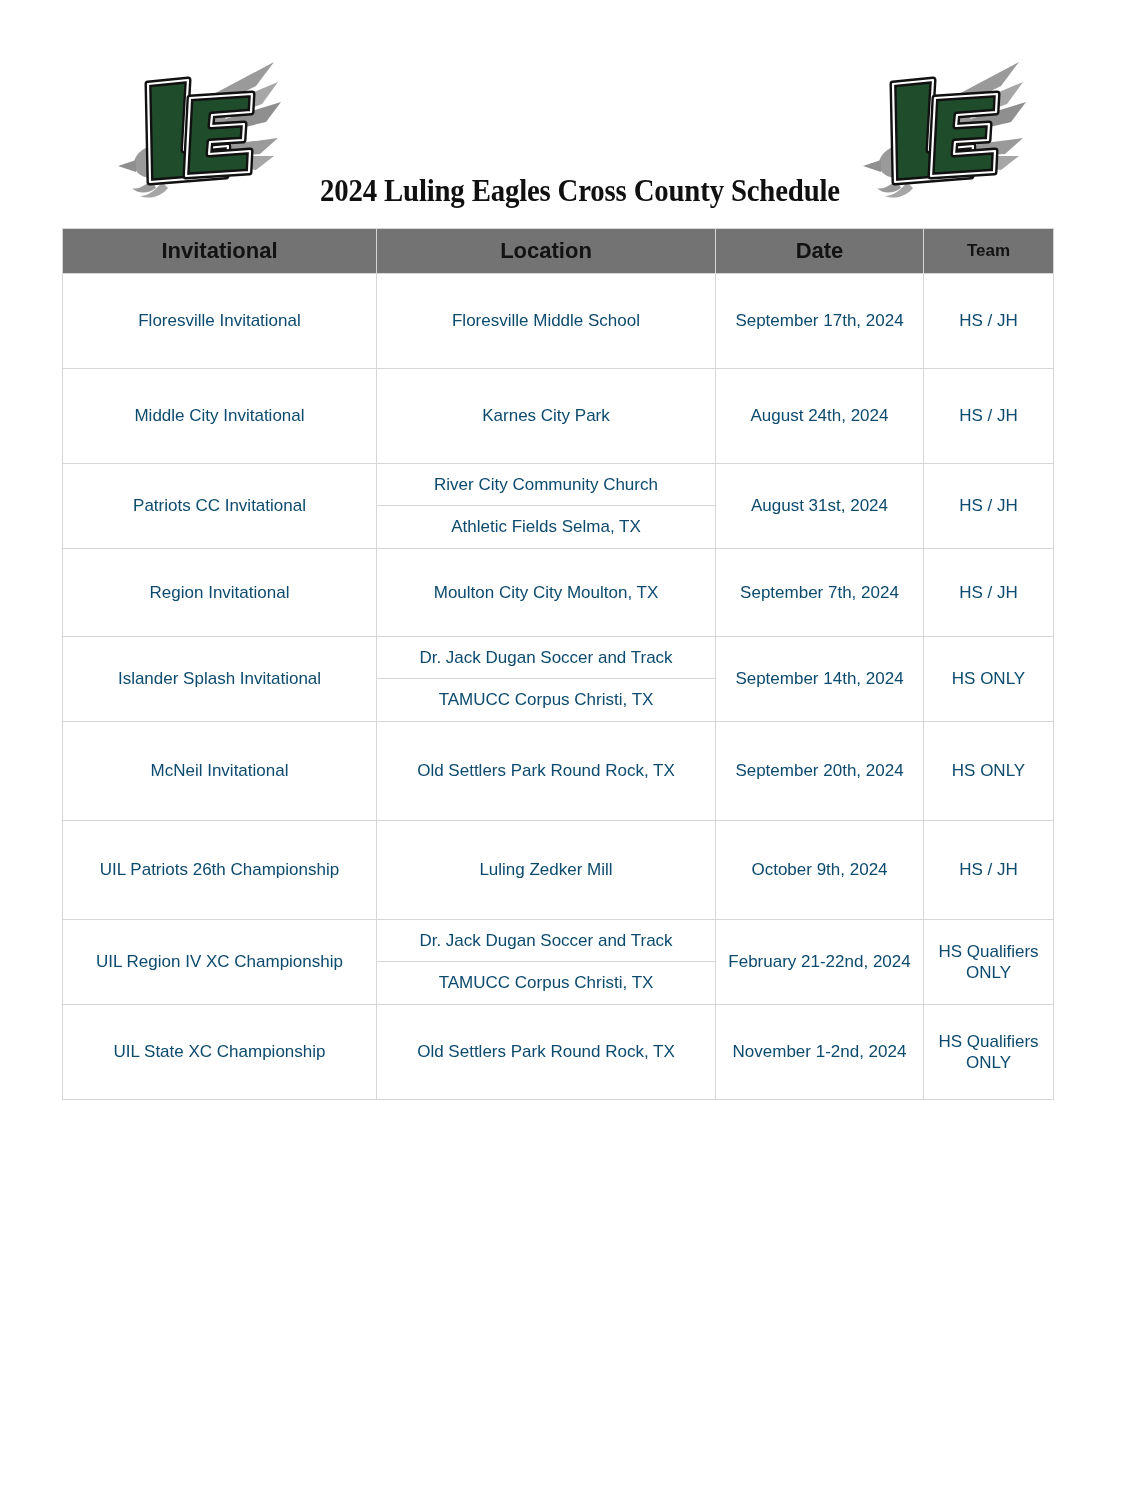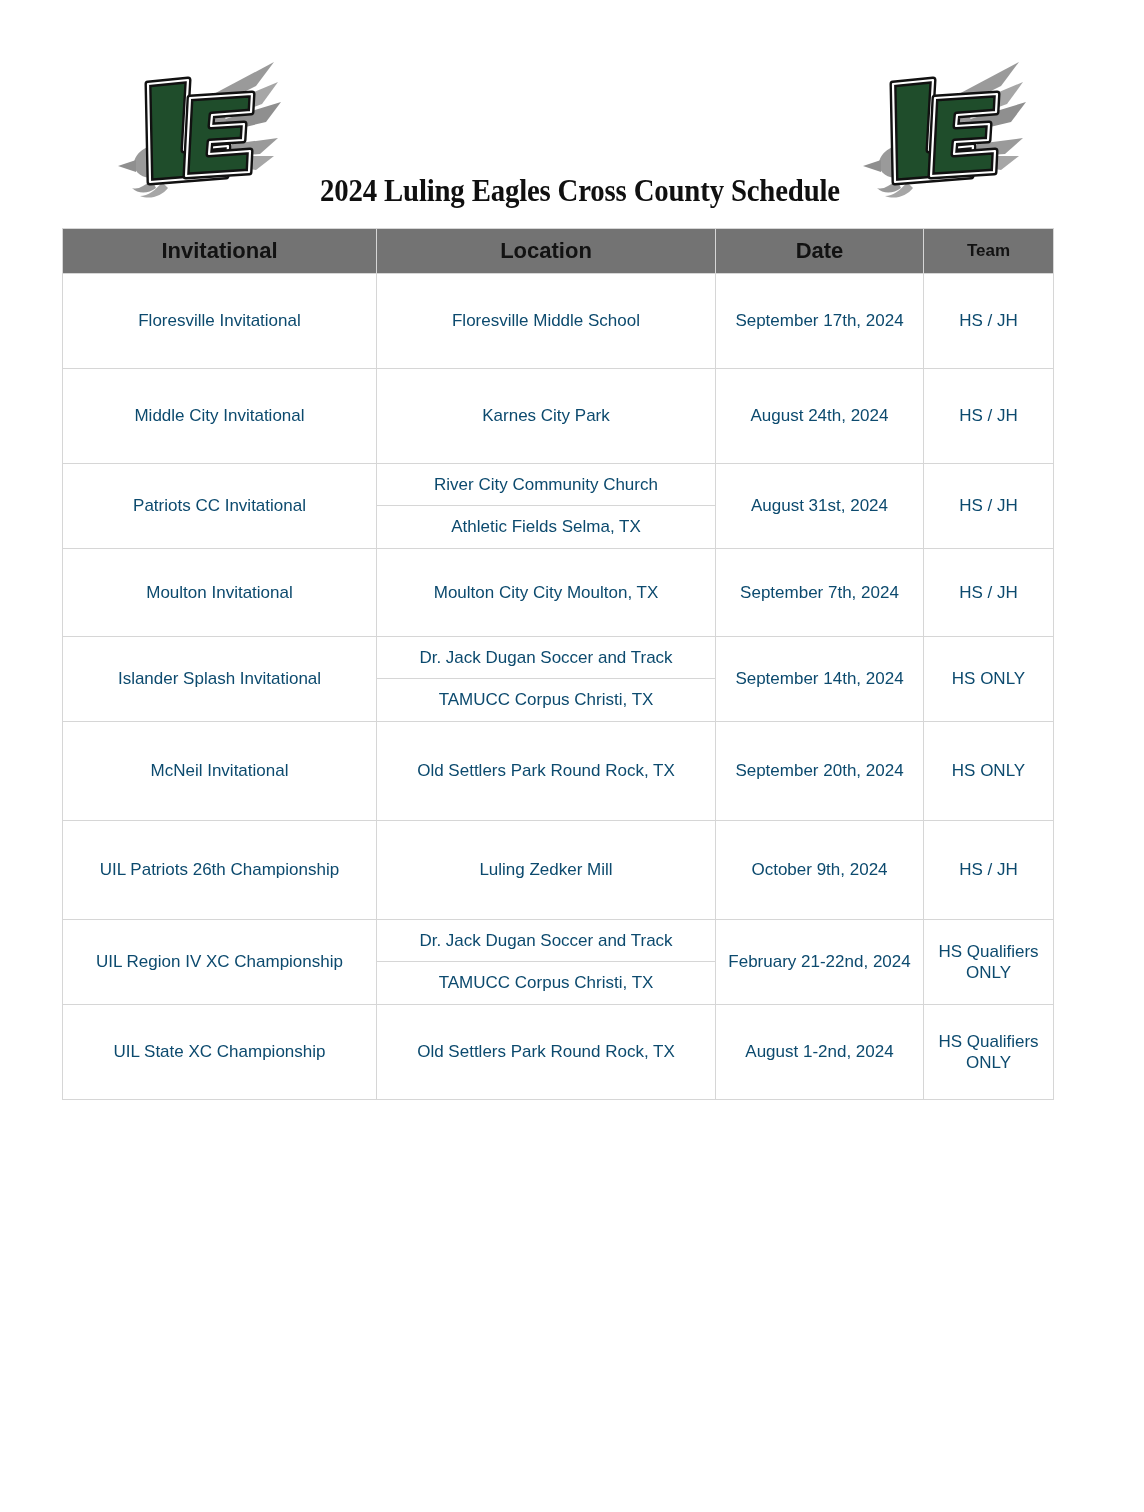--- a/index.html
+++ b/index.html
@@ -199,21 +199,21 @@
       <td class="cell-pad">Patriots CC Invitational</td>
       <td class="split-cell">
         <div class="sub top">River City Community Church</div>
         <div class="sub bottom">Athletic Fields Selma, TX</div>
       </td>
       <td class="cell-pad">August 31st, 2024</td>
       <td class="cell-pad">HS / JH</td>
     </tr>
 
     <tr class="r-mid">
-      <td class="cell-pad">Moulton Invitational</td>
+      <td class="cell-pad">Region Invitational</td>
       <td class="cell-pad">Moulton City City Moulton, TX</td>
       <td class="cell-pad">September 7th, 2024</td>
       <td class="cell-pad">HS / JH</td>
     </tr>
 
     <tr class="r-short">
       <td class="cell-pad">Islander Splash Invitational</td>
       <td class="split-cell">
         <div class="sub top">Dr. Jack Dugan Soccer and Track</div>
         <div class="sub bottom">TAMUCC Corpus Christi, TX</div>
@@ -244,18 +244,18 @@
         <div class="sub top">Dr. Jack Dugan Soccer and Track</div>
         <div class="sub bottom">TAMUCC Corpus Christi, TX</div>
       </td>
       <td class="cell-pad">February 21-22nd, 2024</td>
       <td class="cell-pad team-two-line">HS Qualifiers ONLY</td>
     </tr>
 
     <tr class="r-tall">
       <td class="cell-pad">UIL State XC Championship</td>
       <td class="cell-pad">Old Settlers Park Round Rock, TX</td>
-      <td class="cell-pad">August 1-2nd, 2024</td>
+      <td class="cell-pad">November 1-2nd, 2024</td>
       <td class="cell-pad team-two-line">HS Qualifiers ONLY</td>
     </tr>
 
   </tbody>
 </table>
 
 </body></html>

